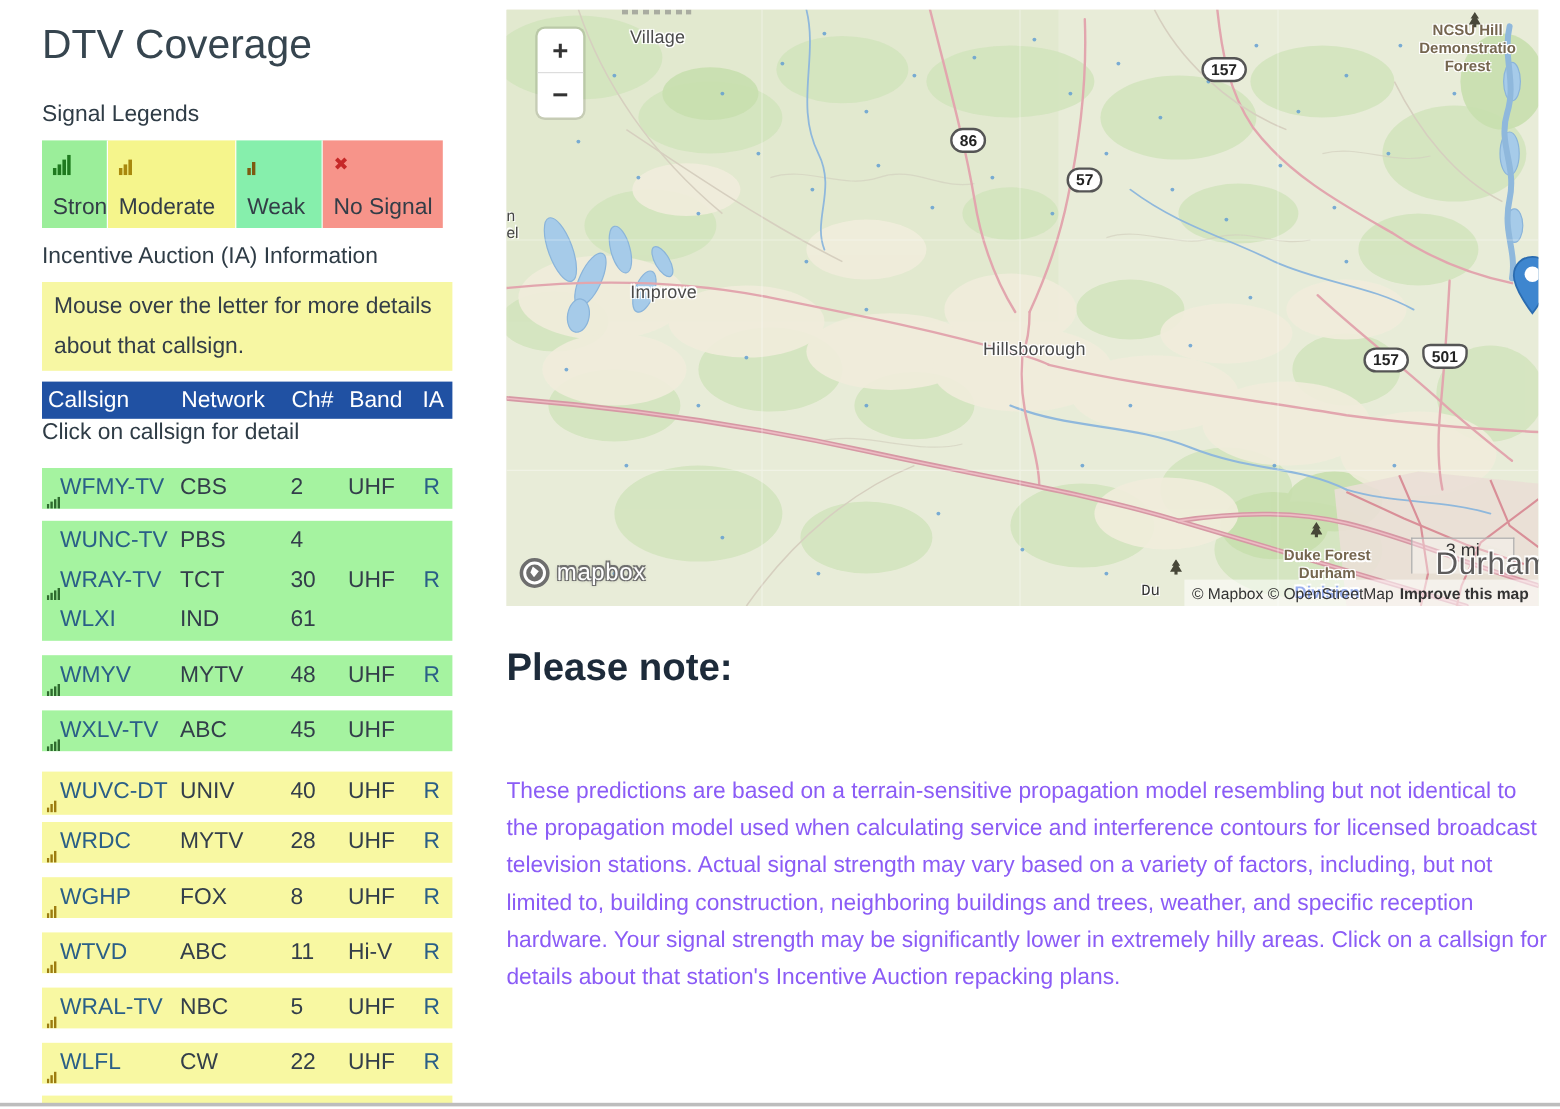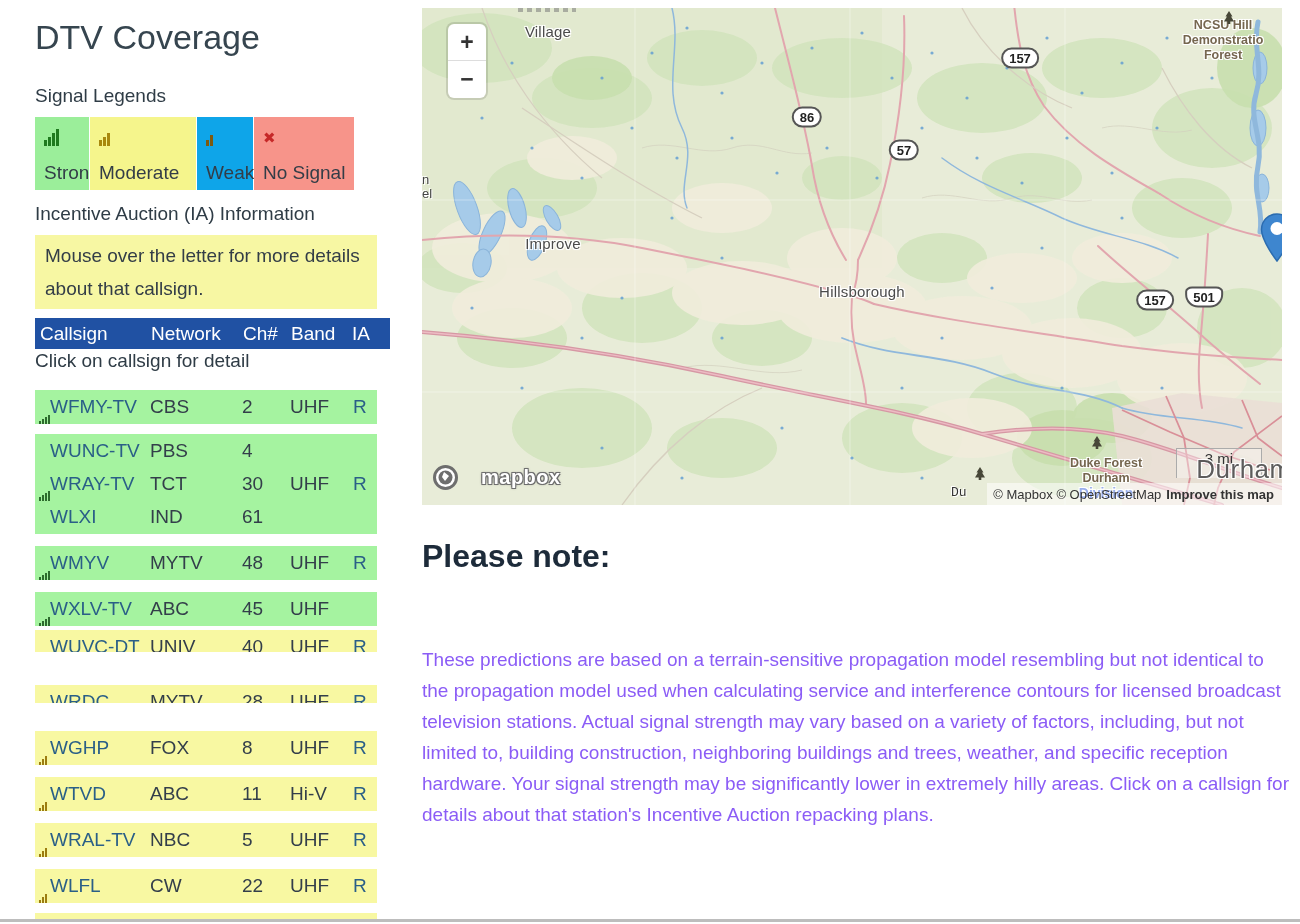--- a/index.html
+++ b/index.html
@@ -9,21 +9,21 @@
   
   #title{left:35px;top:18px;font-size:34px;color:#36454f;}
   .subhead{left:35px;font-size:19px;color:#2f3c46;}
   #legend{left:35px;top:117px;width:342px;height:73px;display:flex;}
   .lcell{position:relative;height:73px;border-right:1px solid #fff;box-sizing:border-box;}
   .lcell .licon{position:absolute;left:9px;top:12px;height:17px;}
   .lcell .llabel{position:absolute;left:9px;bottom:6px;font-size:19px;color:#333d47;white-space:nowrap;}
   .xmark{font-size:15px;font-weight:bold;color:#c62828;line-height:17px;}
   #infobox{left:35px;top:235px;width:342px;box-sizing:border-box;background:#f7f7a3;
     padding:4px 10px;font-size:19px;line-height:33px;color:#333d47;}
-  #theader{left:35px;top:318px;width:342px;height:31px;background:#2051a3;padding-left:13px;}
+  #theader{left:35px;top:318px;width:342px;height:31px;background:#2051a3;}
   #theader span{position:absolute;top:0;line-height:31px;font-size:19px;color:#fff;}
   .trow{position:absolute;left:35px;width:342px;overflow:hidden;}
   .trow.green{background:#a5f3a0;}
   .trow.yellow{background:#f8f8a2;}
   .tline{position:relative;height:33px;}
   .trow.single .tline{height:34px;}
   .tline span,.tline a{position:absolute;top:0;line-height:33px;font-size:19px;color:#333e4a;white-space:nowrap;}
   .trow.single .tline span,.trow.single .tline a{line-height:34px;}
   .tline .cs,.tline .ia{color:#2a5f87;text-decoration:none;cursor:pointer;}
   .tline .cs{left:15px;} .tline .net{left:115px;} .tline .ch{left:207px;}
@@ -46,21 +46,21 @@
   .clipline{position:absolute;left:96px;top:0;width:58px;height:4px;opacity:.55;
     background:repeating-linear-gradient(90deg,#7a7a7a 0 5px,transparent 5px 9px);}
   .shield{position:absolute;transform:translate(-50%,-50%);background:#fff;border:2px solid #555;
     border-radius:11px;padding:0 6px;height:17px;line-height:17px;font-size:13px;font-weight:bold;color:#222;}
   .shield.us{border-radius:7px 7px 13px 13px/5px 5px 13px 13px;}
   #zoomctl{position:absolute;left:26px;top:16px;width:38px;height:74px;background:#fff;border-radius:6px;
     box-shadow:0 0 0 2px rgba(0,0,0,.12);}
   .zbtn{width:38px;height:37px;text-align:center;line-height:36px;font-size:23px;font-weight:bold;color:#333;cursor:pointer;}
   #zoomctl .zbtn:first-child{border-bottom:1px solid #ddd;box-sizing:border-box;}
   #mblogo{position:absolute;left:10px;top:456px;display:flex;align-items:center;cursor:pointer;}
-  #mblogo .word{margin-left:22px;font-size:20px;font-weight:bold;color:#fff;letter-spacing:.5px;
+  #mblogo .word{margin-left:5px;font-size:20px;font-weight:normal;color:#fff;letter-spacing:.5px;
     text-shadow:-1px -1px 0 #6e6e6e,1px -1px 0 #6e6e6e,-1px 1px 0 #6e6e6e,1px 1px 0 #6e6e6e,0 0 3px #6e6e6e;}
   #scalebox{position:absolute;left:754px;top:440px;width:86px;height:30px;box-sizing:border-box;
     border:1px solid #ababab;border-bottom:none;background:rgba(255,255,255,.35);
     text-align:center;font-size:15px;color:#333;line-height:20px;}
   #attrbar{position:absolute;right:0;bottom:0;height:22px;background:rgba(255,255,255,.55);
     display:flex;align-items:center;padding:0 8px 0 6px;font-size:13px;color:#333;white-space:nowrap;}
   #attrbar .imp{font-weight:bold;margin-left:5px;color:#333;text-decoration:none;cursor:pointer;}
   #attrbar .att{cursor:pointer;}
   .edgeclip{position:absolute;left:0;font-size:13px;color:#444;
     text-shadow:1px 1px 0 #fff,-1px -1px 0 #fff;}
@@ -99,21 +99,21 @@
       <svg width="11" height="17">
           <g fill="#a8880d">
             <rect x="0" y="11" width="3" height="6"></rect>
             <rect x="4" y="8" width="3" height="9"></rect>
             <rect x="8" y="4" width="3" height="13"></rect>
           </g>
         </svg>
     </span>
     <span class="llabel">Moderate</span>
   </div>
-  <div class="lcell" style="width:57px;background:#0ea5e9">
+  <div class="lcell" style="width:72px;background:#86efac">
     <span class="licon">
       <svg width="7" height="17">
           <g fill="#7d5a10">
             <rect x="0" y="11" width="3" height="6"></rect>
             <rect x="4" y="6" width="3" height="11"></rect>
           </g>
         </svg>
     </span>
     <span class="llabel">Weak</span>
   </div>
@@ -212,38 +212,38 @@
           </g>
         </svg></span>
     <a class="cs">WXLV-TV</a>
     <span class="net">ABC</span>
     <span class="ch">45</span>
     <span class="band">UHF</span>
     <a class="ia"></a>
   </div>
 </div>
 
-<div class="trow yellow single abs" style="top:630px;height:22px">
+<div class="trow yellow single abs" style="top:643px;height:36px">
   <div class="tline">
     <span class="sig"><svg width="9" height="10">
           <g fill="#9c7c10">
             <rect x="0" y="6" width="2" height="4"></rect>
             <rect x="3" y="3" width="2" height="7"></rect>
             <rect x="6" y="0" width="2" height="10"></rect>
           </g>
         </svg></span>
     <a class="cs">WUVC-DT</a>
     <span class="net">UNIV</span>
     <span class="ch">40</span>
     <span class="band">UHF</span>
     <a class="ia">R</a>
   </div>
 </div>
 
-<div class="trow yellow single abs" style="top:685px;height:18px">
+<div class="trow yellow single abs" style="top:685px;height:34px">
   <div class="tline">
     <span class="sig"><svg width="9" height="10">
           <g fill="#9c7c10">
             <rect x="0" y="6" width="2" height="4"></rect>
             <rect x="3" y="3" width="2" height="7"></rect>
             <rect x="6" y="0" width="2" height="10"></rect>
           </g>
         </svg></span>
     <a class="cs">WRDC</a>
     <span class="net">MYTV</span>

